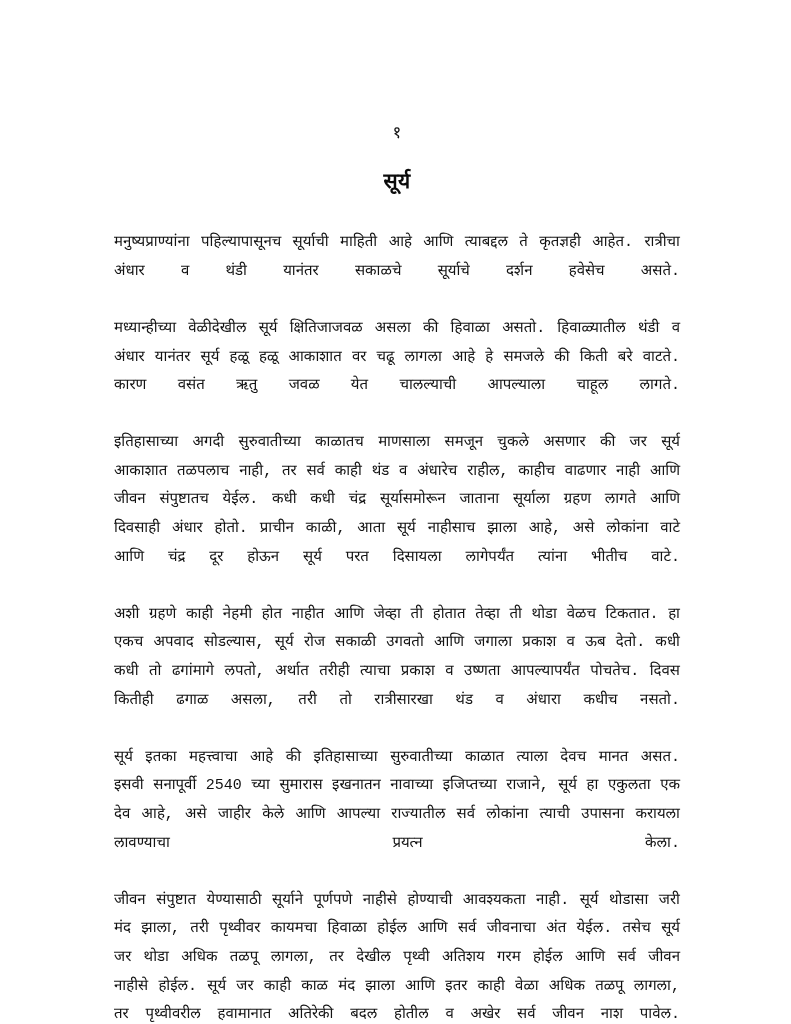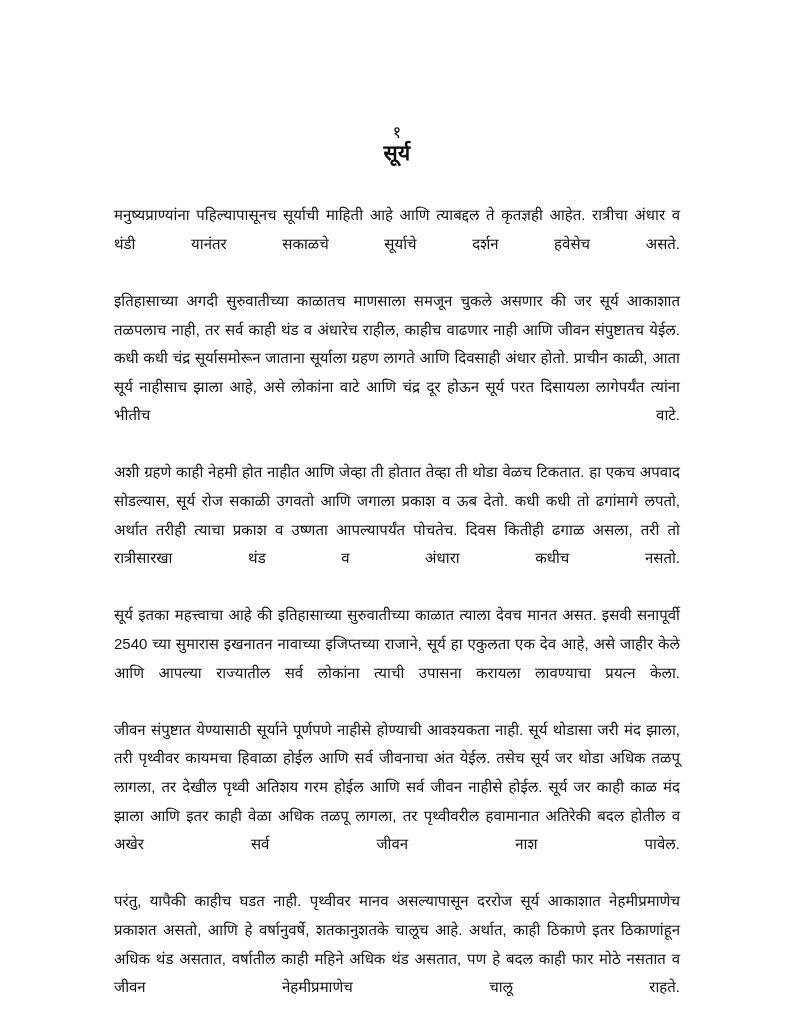--- a/index.html
+++ b/index.html
@@ -36,30 +36,30 @@
     font-weight: 400;
   }
 
   .doc-title {
     text-align: center;
     font-family: "Liberation Serif", "DejaVu Serif", serif;
     font-size: 21px;
     line-height: 1.15;
     color: #0b0b0b;
     font-weight: 700;
-    margin-top: 0;
+    margin-top: 28px;
     letter-spacing: 0.2px;
   }
 
   .body-text {
     margin-top: 36px;
   }
 
   .para {
-    font-family: Liberation Sans, sans-serif;
+    font-family: Liberation Mono, monospace;
     font-size: 15px;
     line-height: 28.6px;
     color: #121212;
     text-align: justify;
     text-justify: inter-word;
     margin: 0 0 0 0;
     word-spacing: 0.4px;
     hyphens: none;
   }
 
@@ -75,20 +75,21 @@
 
 <div class="page">
   <div class="content">
 
     <div class="chapter-number">१</div>
 
     <h1 class="doc-title">सूर्य</h1>
 
     <div class="body-text">
       <p class="para">मनुष्यप्राण्यांना पहिल्यापासूनच सूर्याची माहिती आहे आणि त्याबद्दल ते कृतज्ञही आहेत. रात्रीचा अंधार व थंडी यानंतर सकाळचे सूर्याचे दर्शन हवेसेच असते.</p>
+      <p class="para">मध्यान्हीच्या वेळीदेखील सूर्य क्षितिजाजवळ असला की हिवाळा असतो. हिवाळ्यातील थंडी व अंधार यानंतर सूर्य हळू हळू आकाशात वर चढू लागला आहे हे समजले की किती बरे वाटते. कारण वसंत ऋतु जवळ येत चालल्याची आपल्याला चाहूल लागते.</p>
       <p class="para">इतिहासाच्या अगदी सुरुवातीच्या काळातच माणसाला समजून चुकले असणार की जर सूर्य आकाशात तळपलाच नाही, तर सर्व काही थंड व अंधारेच राहील, काहीच वाढणार नाही आणि जीवन संपुष्टातच येईल. कधी कधी चंद्र सूर्यासमोरून जाताना सूर्याला ग्रहण लागते आणि दिवसाही अंधार होतो. प्राचीन काळी, आता सूर्य नाहीसाच झाला आहे, असे लोकांना वाटे आणि चंद्र दूर होऊन सूर्य परत दिसायला लागेपर्यंत त्यांना भीतीच वाटे.</p>
       <p class="para">अशी ग्रहणे काही नेहमी होत नाहीत आणि जेव्हा ती होतात तेव्हा ती थोडा वेळच टिकतात. हा एकच अपवाद सोडल्यास, सूर्य रोज सकाळी उगवतो आणि जगाला प्रकाश व ऊब देतो. कधी कधी तो ढगांमागे लपतो, अर्थात तरीही त्याचा प्रकाश व उष्णता आपल्यापर्यंत पोचतेच. दिवस कितीही ढगाळ असला, तरी तो रात्रीसारखा थंड व अंधारा कधीच नसतो.</p>
       <p class="para">सूर्य इतका महत्त्वाचा आहे की इतिहासाच्या सुरुवातीच्या काळात त्याला देवच मानत असत. इसवी सनापूर्वी 2540 च्या सुमारास इखनातन नावाच्या इजिप्तच्या राजाने, सूर्य हा एकुलता एक देव आहे, असे जाहीर केले आणि आपल्या राज्यातील सर्व लोकांना त्याची उपासना करायला लावण्याचा प्रयत्न केला.</p>
       <p class="para">जीवन संपुष्टात येण्यासाठी सूर्याने पूर्णपणे नाहीसे होण्याची आवश्यकता नाही. सूर्य थोडासा जरी मंद झाला, तरी पृथ्वीवर कायमचा हिवाळा होईल आणि सर्व जीवनाचा अंत येईल. तसेच सूर्य जर थोडा अधिक तळपू लागला, तर देखील पृथ्वी अतिशय गरम होईल आणि सर्व जीवन नाहीसे होईल. सूर्य जर काही काळ मंद झाला आणि इतर काही वेळा अधिक तळपू लागला, तर पृथ्वीवरील हवामानात अतिरेकी बदल होतील व अखेर सर्व जीवन नाश पावेल.</p>
       <p class="para">परंतु, यापैकी काहीच घडत नाही. पृथ्वीवर मानव असल्यापासून दररोज सूर्य आकाशात नेहमीप्रमाणेच प्रकाशत असतो, आणि हे वर्षानुवर्षे, शतकानुशतके चालूच आहे. अर्थात, काही ठिकाणे इतर ठिकाणांहून अधिक थंड असतात, वर्षातील काही महिने अधिक थंड असतात, पण हे बदल काही फार मोठे नसतात व जीवन नेहमीप्रमाणेच चालू राहते.</p>
     </div>
 
   </div>
 </div>
 

